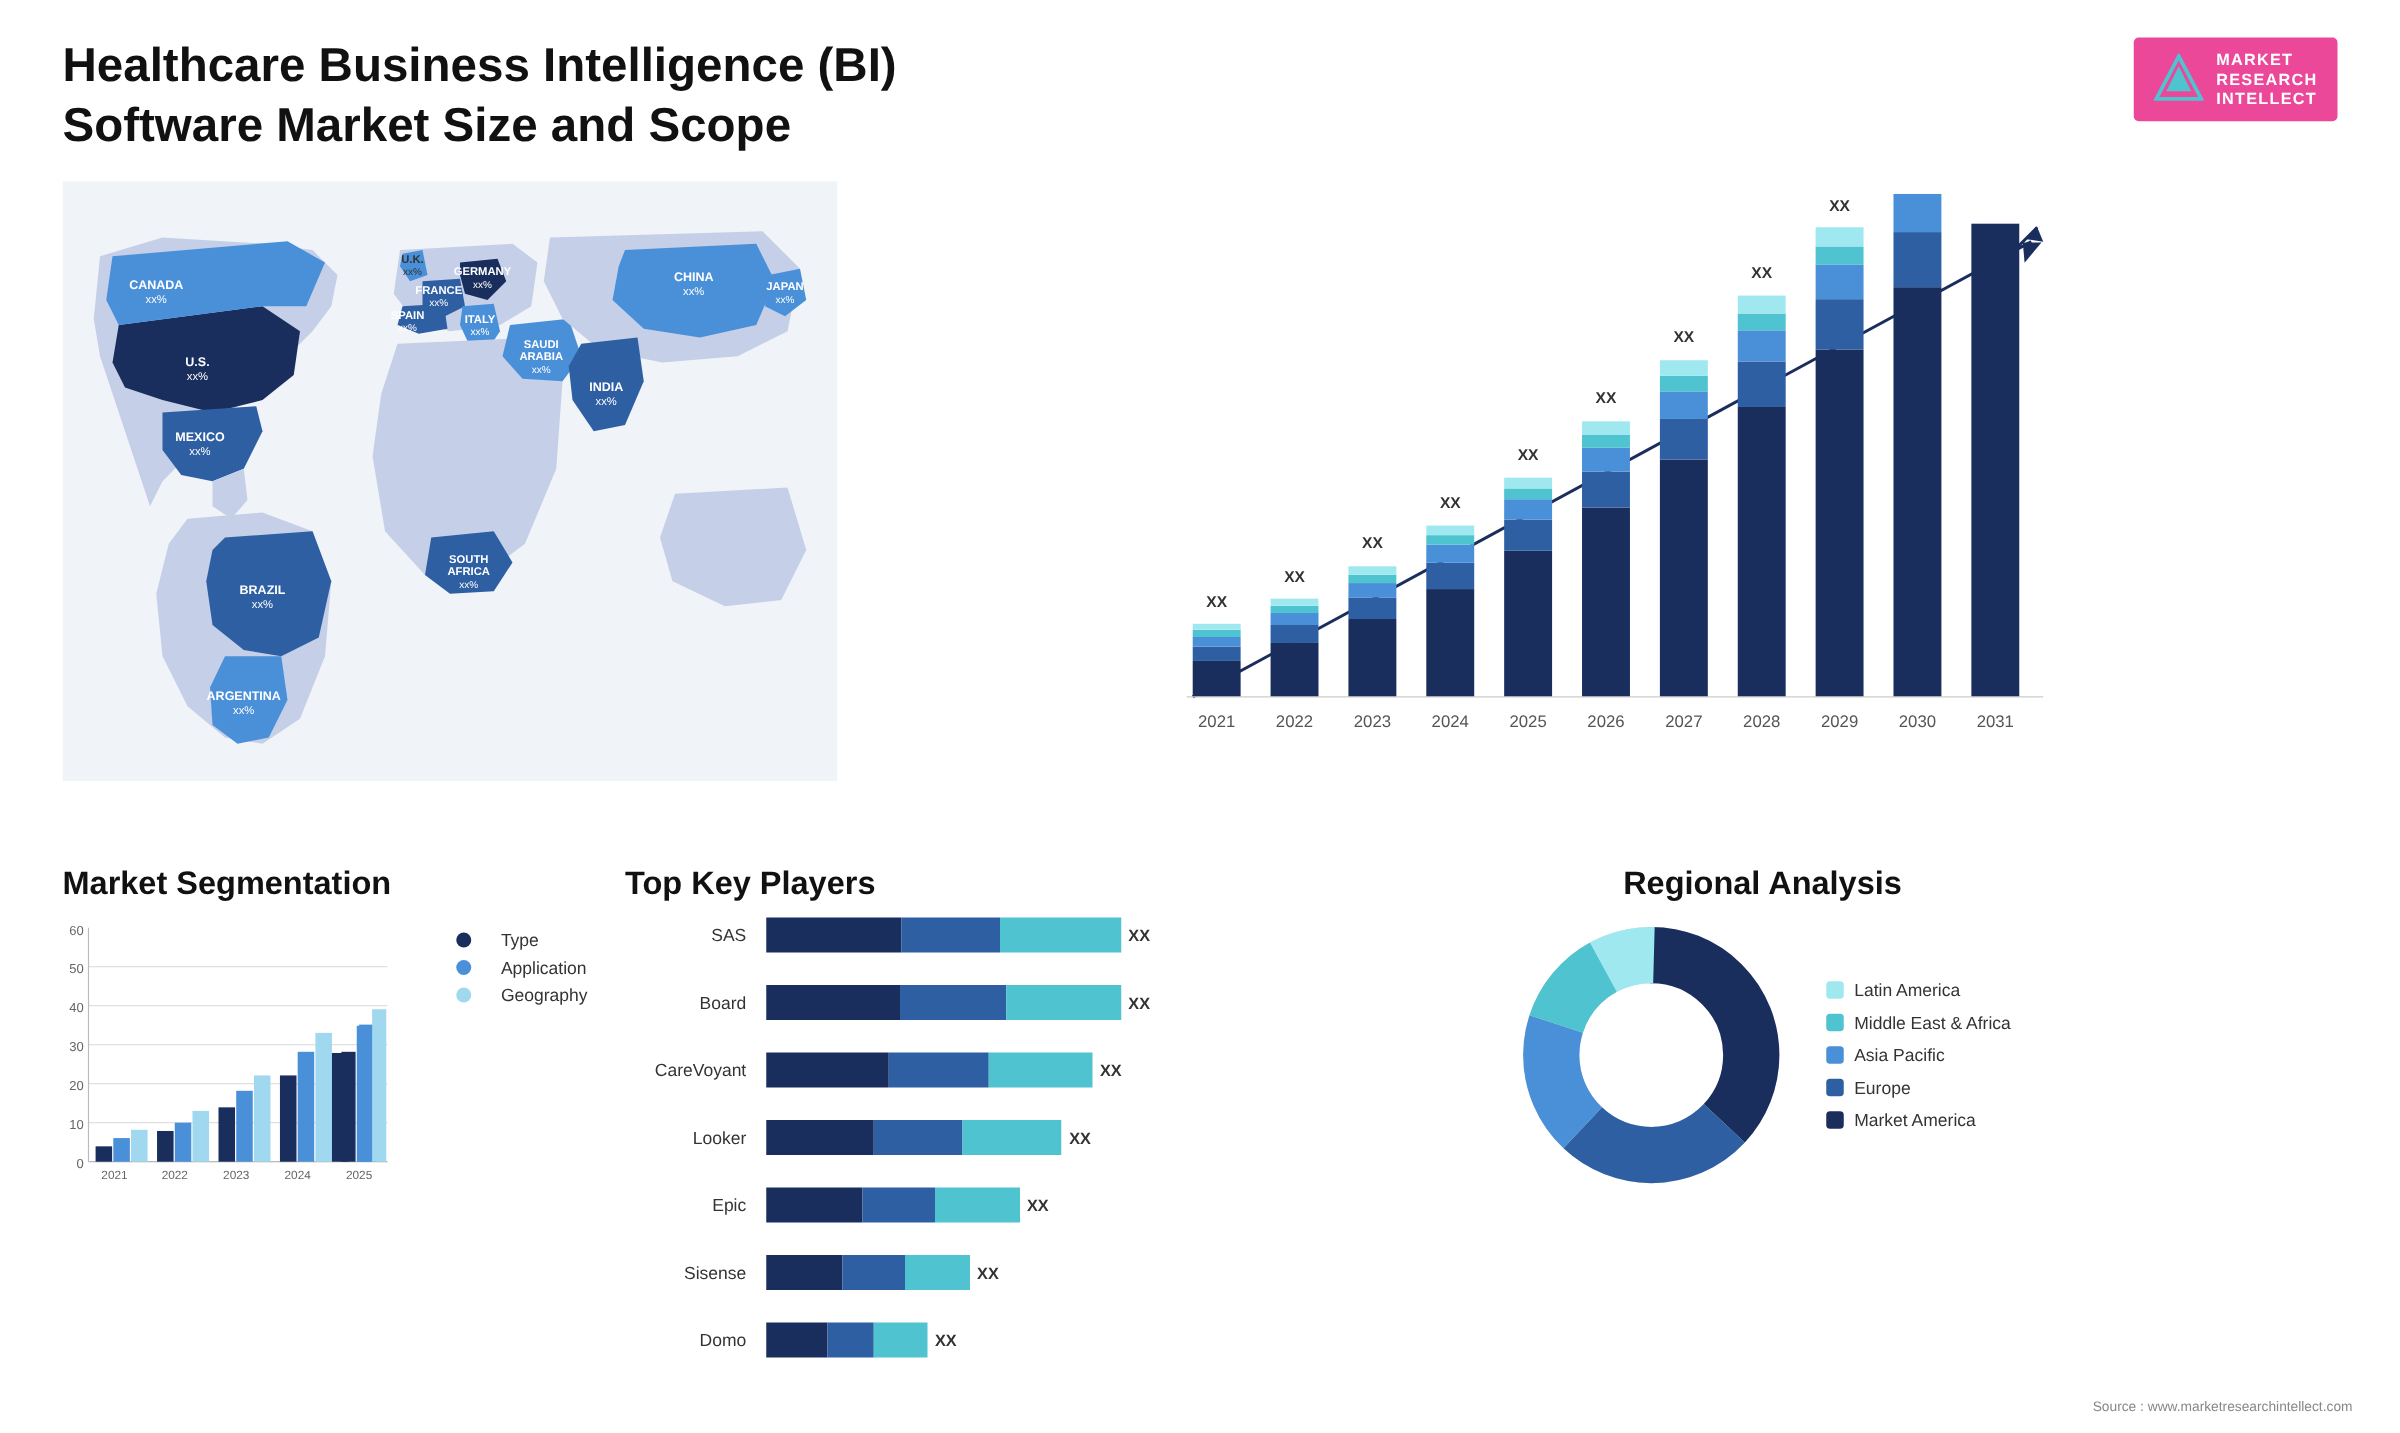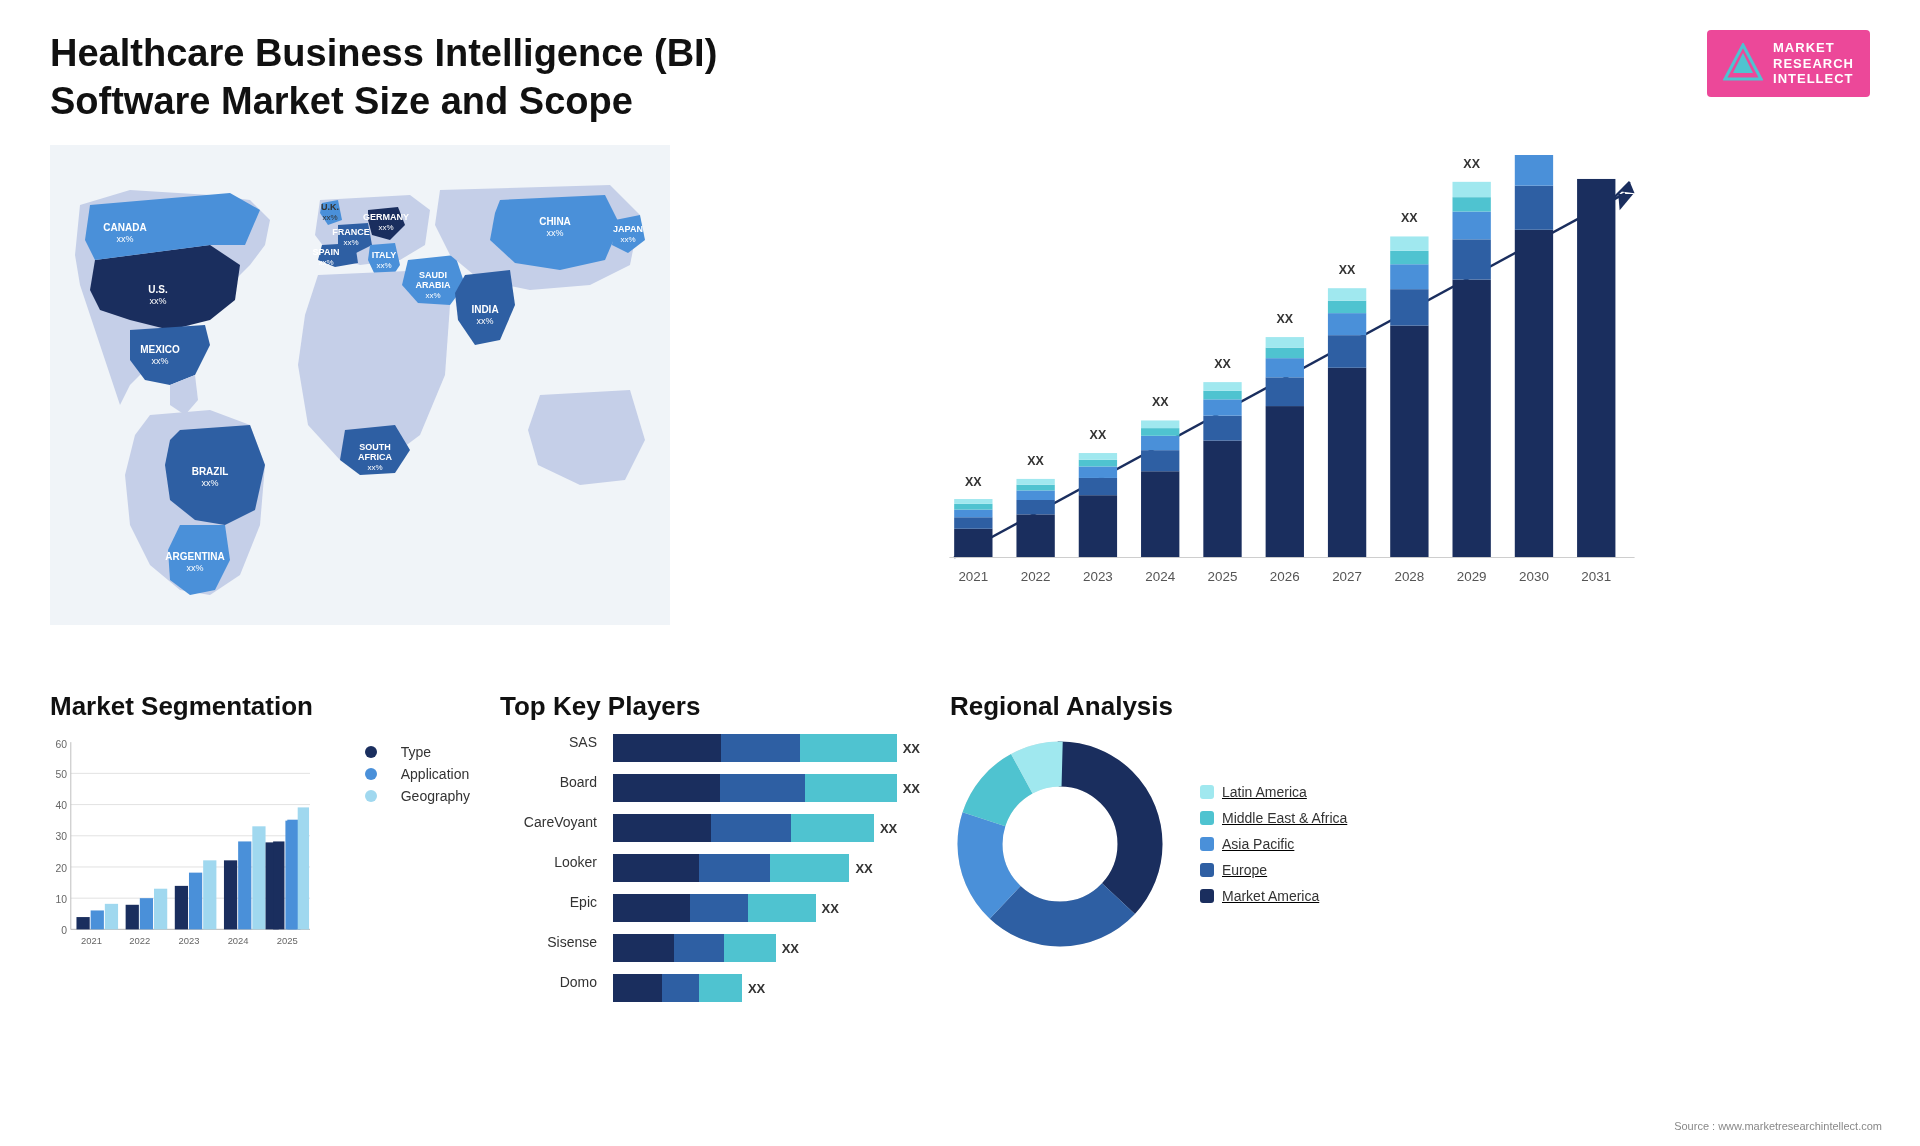--- a/index.html
+++ b/index.html
@@ -140,22 +140,22 @@
     }
 
     
     .players-area {
       display: flex;
       flex-direction: column;
     }
 
     .player-row {
       display: flex;
-      align-items: flex-start;
-      margin-bottom: 12px;
+      align-items: center;
+      margin-bottom: 26px;
       gap: 8px;
     }
 
     .player-name {
       width: 105px;
       font-size: 14px;
       color: #333;
       text-align: right;
       padding-right: 8px;
     }
@@ -187,39 +187,39 @@
       font-size: 13px;
       font-weight: 700;
       color: #333;
       margin-left: 6px;
     }
 
     
     .regional-area {
       display: flex;
       flex-direction: column;
+      align-items: center;
     }
 
     .donut-and-legend {
       display: flex;
       align-items: center;
       gap: 30px;
     }
 
     .donut-container {
       position: relative;
       width: 220px;
       height: 220px;
     }
 
     .regional-legend {
       display: flex;
       flex-direction: column;
       gap: 10px;
-      text-decoration: underline;
     }
 
     .regional-legend-item {
       display: flex;
       align-items: center;
       gap: 8px;
       font-size: 14px;
       color: #333;
     }
 

